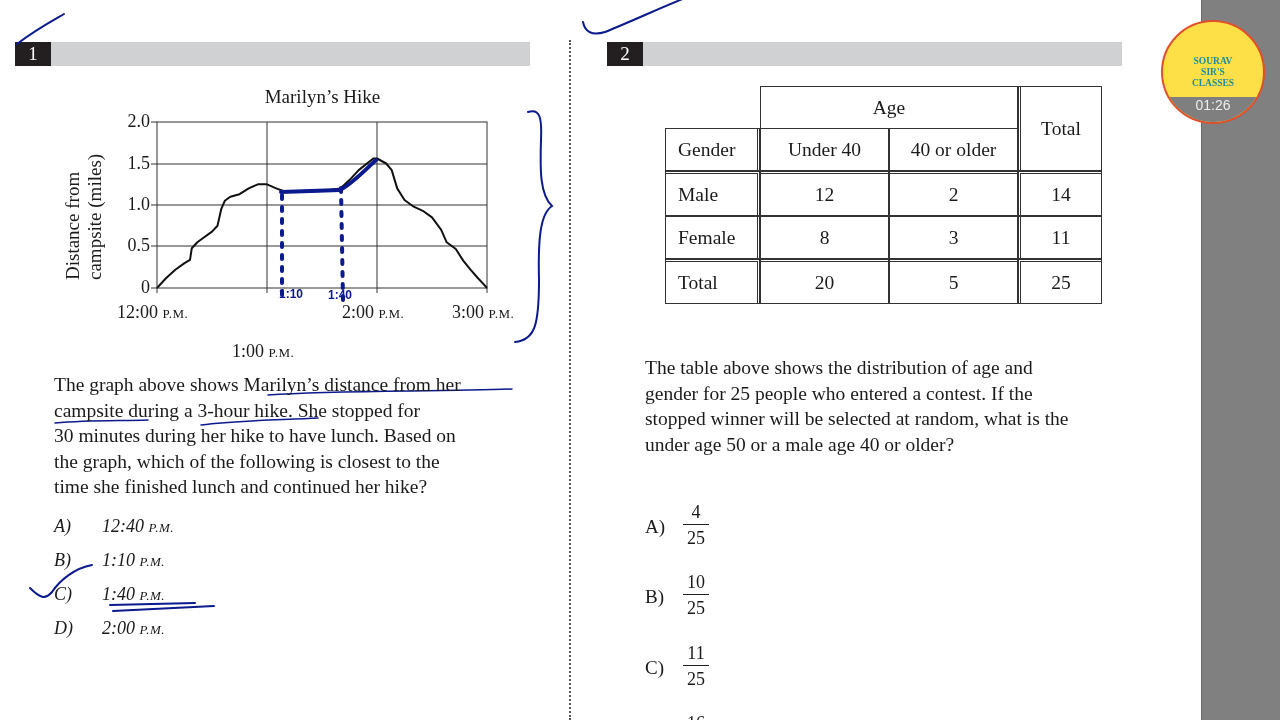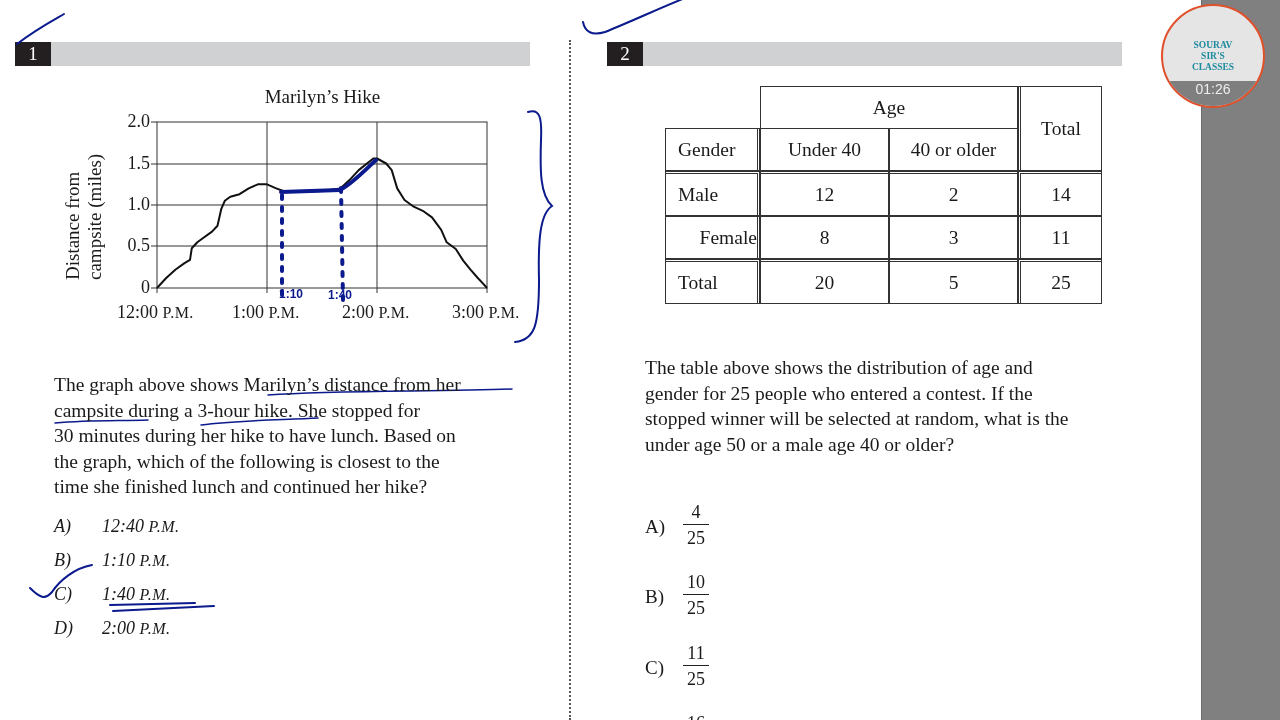--- a/index.html
+++ b/index.html
@@ -1,29 +1,29 @@
 <!DOCTYPE html>
 <html><head>
 <meta charset="utf-8">
 <style>
   html, body { margin:0; padding:0; }
   body { width:1280px; height:720px; position:relative; overflow:hidden; background:#ffffff; font-family:"Liberation Serif","DejaVu Serif",serif; color:#1a1a1a; }
   .qbar { position:absolute; height:24px; background:#d0d1d3; }
   .qnum { position:absolute; left:0; top:0; width:36px; height:24px; background:#231f20; color:#fff; font-size:19px; line-height:24px; text-align:center; }
   .divider { position:absolute; left:569px; top:40px; width:0; height:680px; border-left:2px dotted #555; }
   .side-panel { position:absolute; left:1201px; top:0; width:79px; height:720px; background:#808080; border-left:1px solid #6d6d6d; }
-  .logo { position:absolute; left:1161px; top:4px; width:104px; height:104px; border-radius:50%; border:2px solid #e0502a; background:#e5e5e5; overflow:hidden; box-sizing:border-box; }
+  .logo { position:absolute; left:1161px; top:20px; width:104px; height:104px; border-radius:50%; border:2px solid #e0502a; background:#fde047; overflow:hidden; box-sizing:border-box; }
   .logo-text { position:absolute; top:34px; left:0; width:100%; text-align:center; color:#1d8a9e; font-size:9.5px; line-height:11px; font-family:"Liberation Serif",serif; font-weight:bold; }
   .logo-time { position:absolute; top:75px; left:0; width:100%; height:30px; background:#7f7f7f; color:#eee; font-family:"Liberation Sans",sans-serif; font-size:14px; text-align:center; line-height:16px; }
   .chart-title { position:absolute; left:220px; top:86px; width:205px; text-align:center; font-size:19px; }
   .ylabel { position:absolute; left:60px; top:120px; width:50px; height:170px; }
   .ylabel span { position:absolute; display:block; white-space:nowrap; font-size:19px; transform-origin:left top; }
   .ytick { position:absolute; font-size:18px; text-align:right; width:40px; }
   .xtick { position:absolute; top:302px; font-size:18px; white-space:nowrap; }
-  .sc { font-size:16px; letter-spacing:0.5px; }
+  .sc { font-size:13px; letter-spacing:0.5px; }
   .para { position:absolute; font-size:19.5px; line-height:25.5px; }
   .choice { position:absolute; font-size:18px; white-space:nowrap;font-style:italic; }
   .choice .lbl { display:inline-block; width:48px; }
   table.ct { position:absolute; left:665px; top:86px; border-collapse:separate; border-spacing:0; font-size:19.5px; }
   table.ct td { border:1px solid #333; height:41px; text-align:center; padding:0; }
   .frac { position:absolute; font-size:18px; text-align:center; width:26px; }
   .frac .num { display:block; border-bottom:1.5px solid #222; line-height:24px; }
   .frac .den { display:block; line-height:26px; }
   .flabel { position:absolute; font-size:19px; }
   svg.overlay { position:absolute; left:0; top:0; }
@@ -48,21 +48,21 @@
   <span style="left:24px;top:160px;transform:rotate(-90deg);">campsite (miles)</span>
 </div>
 
 <div class="ytick" style="left:110px;top:111px;">2.0</div>
 <div class="ytick" style="left:110px;top:153px;">1.5</div>
 <div class="ytick" style="left:110px;top:194px;">1.0</div>
 <div class="ytick" style="left:110px;top:235px;">0.5</div>
 <div class="ytick" style="left:110px;top:277px;">0</div>
 
 <div class="xtick" style="left:117px;"><span>12:00</span> <span class="sc">P.M.</span></div>
-<div class="xtick" style="left:232px;"><span>1:00</span> <span class="sc">P.M.</span></div>
+<div class="xtick" style="left:232px;margin-top:39px;"><span>1:00</span> <span class="sc">P.M.</span></div>
 <div class="xtick" style="left:342px;"><span>2:00</span> <span class="sc">P.M.</span></div>
 <div class="xtick" style="left:452px;"><span>3:00</span> <span class="sc">P.M.</span></div>
 
 <svg class="overlay" id="chart-svg" width="1280" height="720" viewBox="0 0 1280 720">
   <g stroke="#333" stroke-width="1" fill="none">
     <rect x="157" y="122" width="330" height="166"></rect>
     <line x1="157" y1="164" x2="487" y2="164"></line>
     <line x1="157" y1="205" x2="487" y2="205"></line>
     <line x1="157" y1="246" x2="487" y2="246"></line>
     <line x1="267" y1="122" x2="267" y2="293"></line>
@@ -123,21 +123,21 @@
     <td style="width:127px;">Under 40</td>
     <td style="width:127px;">40 or older</td>
   </tr>
   <tr>
     <td style="text-align:left;padding-left:12px;border-top:3px double #333;border-right:3px double #333;">Male</td>
     <td style="border-top:3px double #333;">12</td>
     <td style="border-top:3px double #333;">2</td>
     <td style="border-top:3px double #333;border-left:3px double #333;">14</td>
   </tr>
   <tr>
-    <td style="text-align:right;padding-left:12px;border-right:3px double #333;">Female</td>
+    <td style="text-align:left;padding-left:12px;border-right:3px double #333;">Female</td>
     <td>8</td>
     <td>3</td>
     <td style="border-left:3px double #333;">11</td>
   </tr>
   <tr>
     <td style="text-align:left;padding-left:12px;border-top:3px double #333;border-right:3px double #333;">Total</td>
     <td style="border-top:3px double #333;">20</td>
     <td style="border-top:3px double #333;">5</td>
     <td style="border-top:3px double #333;border-left:3px double #333;">25</td>
   </tr>

